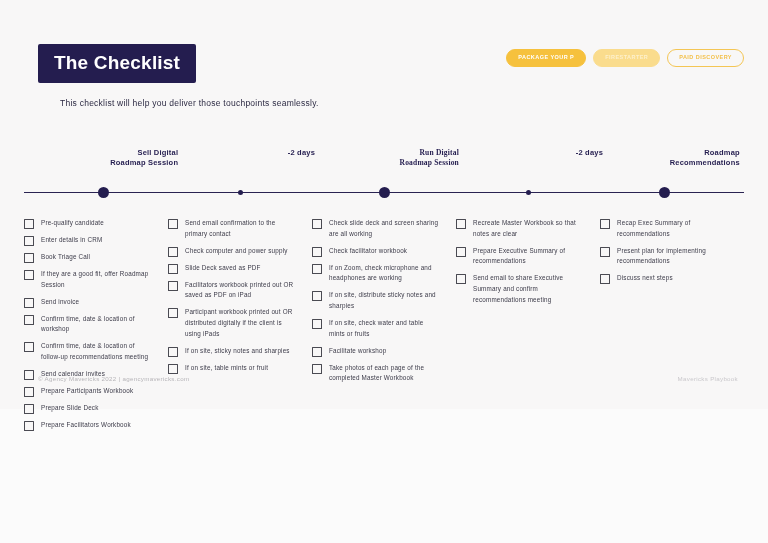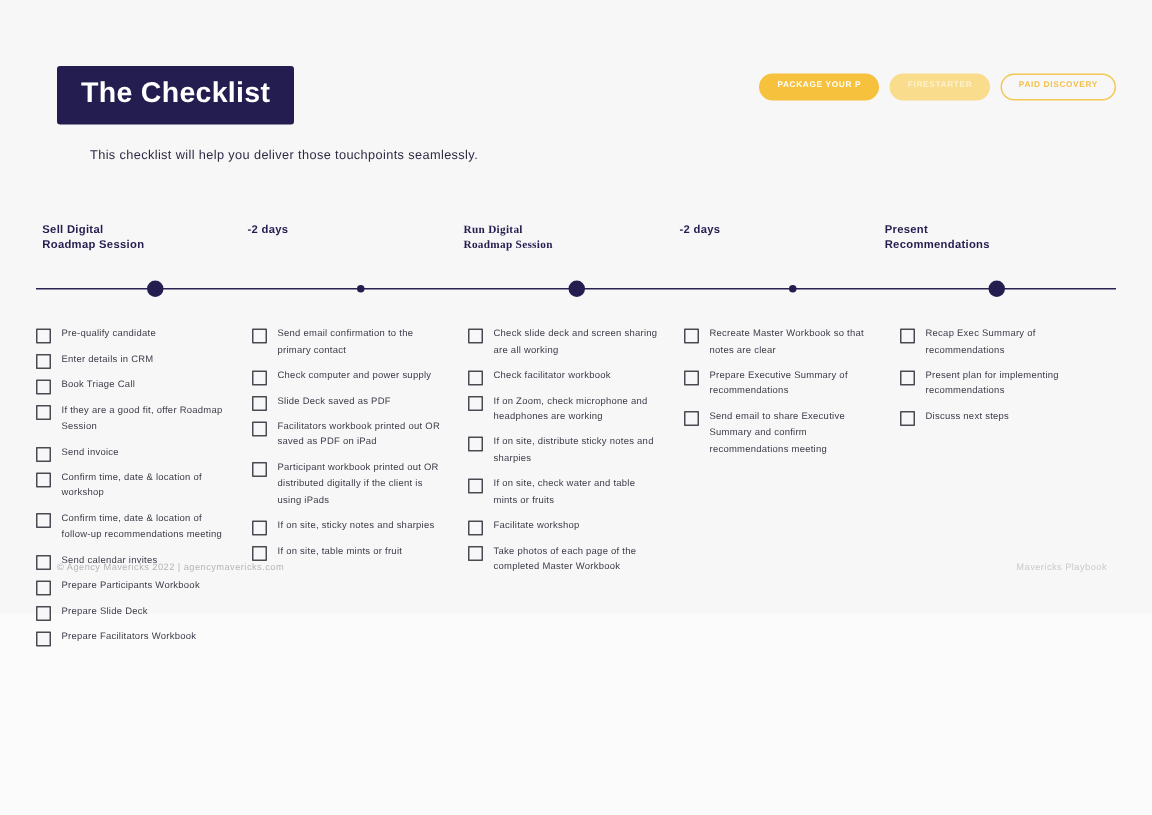--- a/index.html
+++ b/index.html
@@ -111,21 +111,21 @@
     top: 44px;
     width: 720px;
     height: 1.4px;
     background: #2a2352;
   }
   .tl-node {
     position: absolute;
     top: 0;
     width: 150px;
     margin-left: -75px;
-    text-align: left;
+    text-align: right;
   }
   .tl-label {
     font-size: 7.5px;
     font-weight: bold;
     color: #241d4f;
     line-height: 1.35;
     letter-spacing: 0.2px;
     white-space: pre-line;
   }
   .tl-dot {
@@ -239,21 +239,21 @@
       <div class="tl-node" style="left: 50%; font-family: Liberation Serif, serif;">
         <div class="tl-label">Run Digital
 Roadmap Session</div>
         <div class="tl-dot major"></div>
       </div>
       <div class="tl-node" style="left: 70%;">
         <div class="tl-label">-2 days</div>
         <div class="tl-dot minor"></div>
       </div>
       <div class="tl-node" style="left: 89%;">
-        <div class="tl-label">Present
+        <div class="tl-label">Roadmap
 Recommendations</div>
         <div class="tl-dot major"></div>
       </div>
     </div>
 
   <div class="columns">
       <div class="col">
         <div class="item">
           <div class="checkbox"></div>
           <div class="item-text">Pre-qualify candidate</div>

